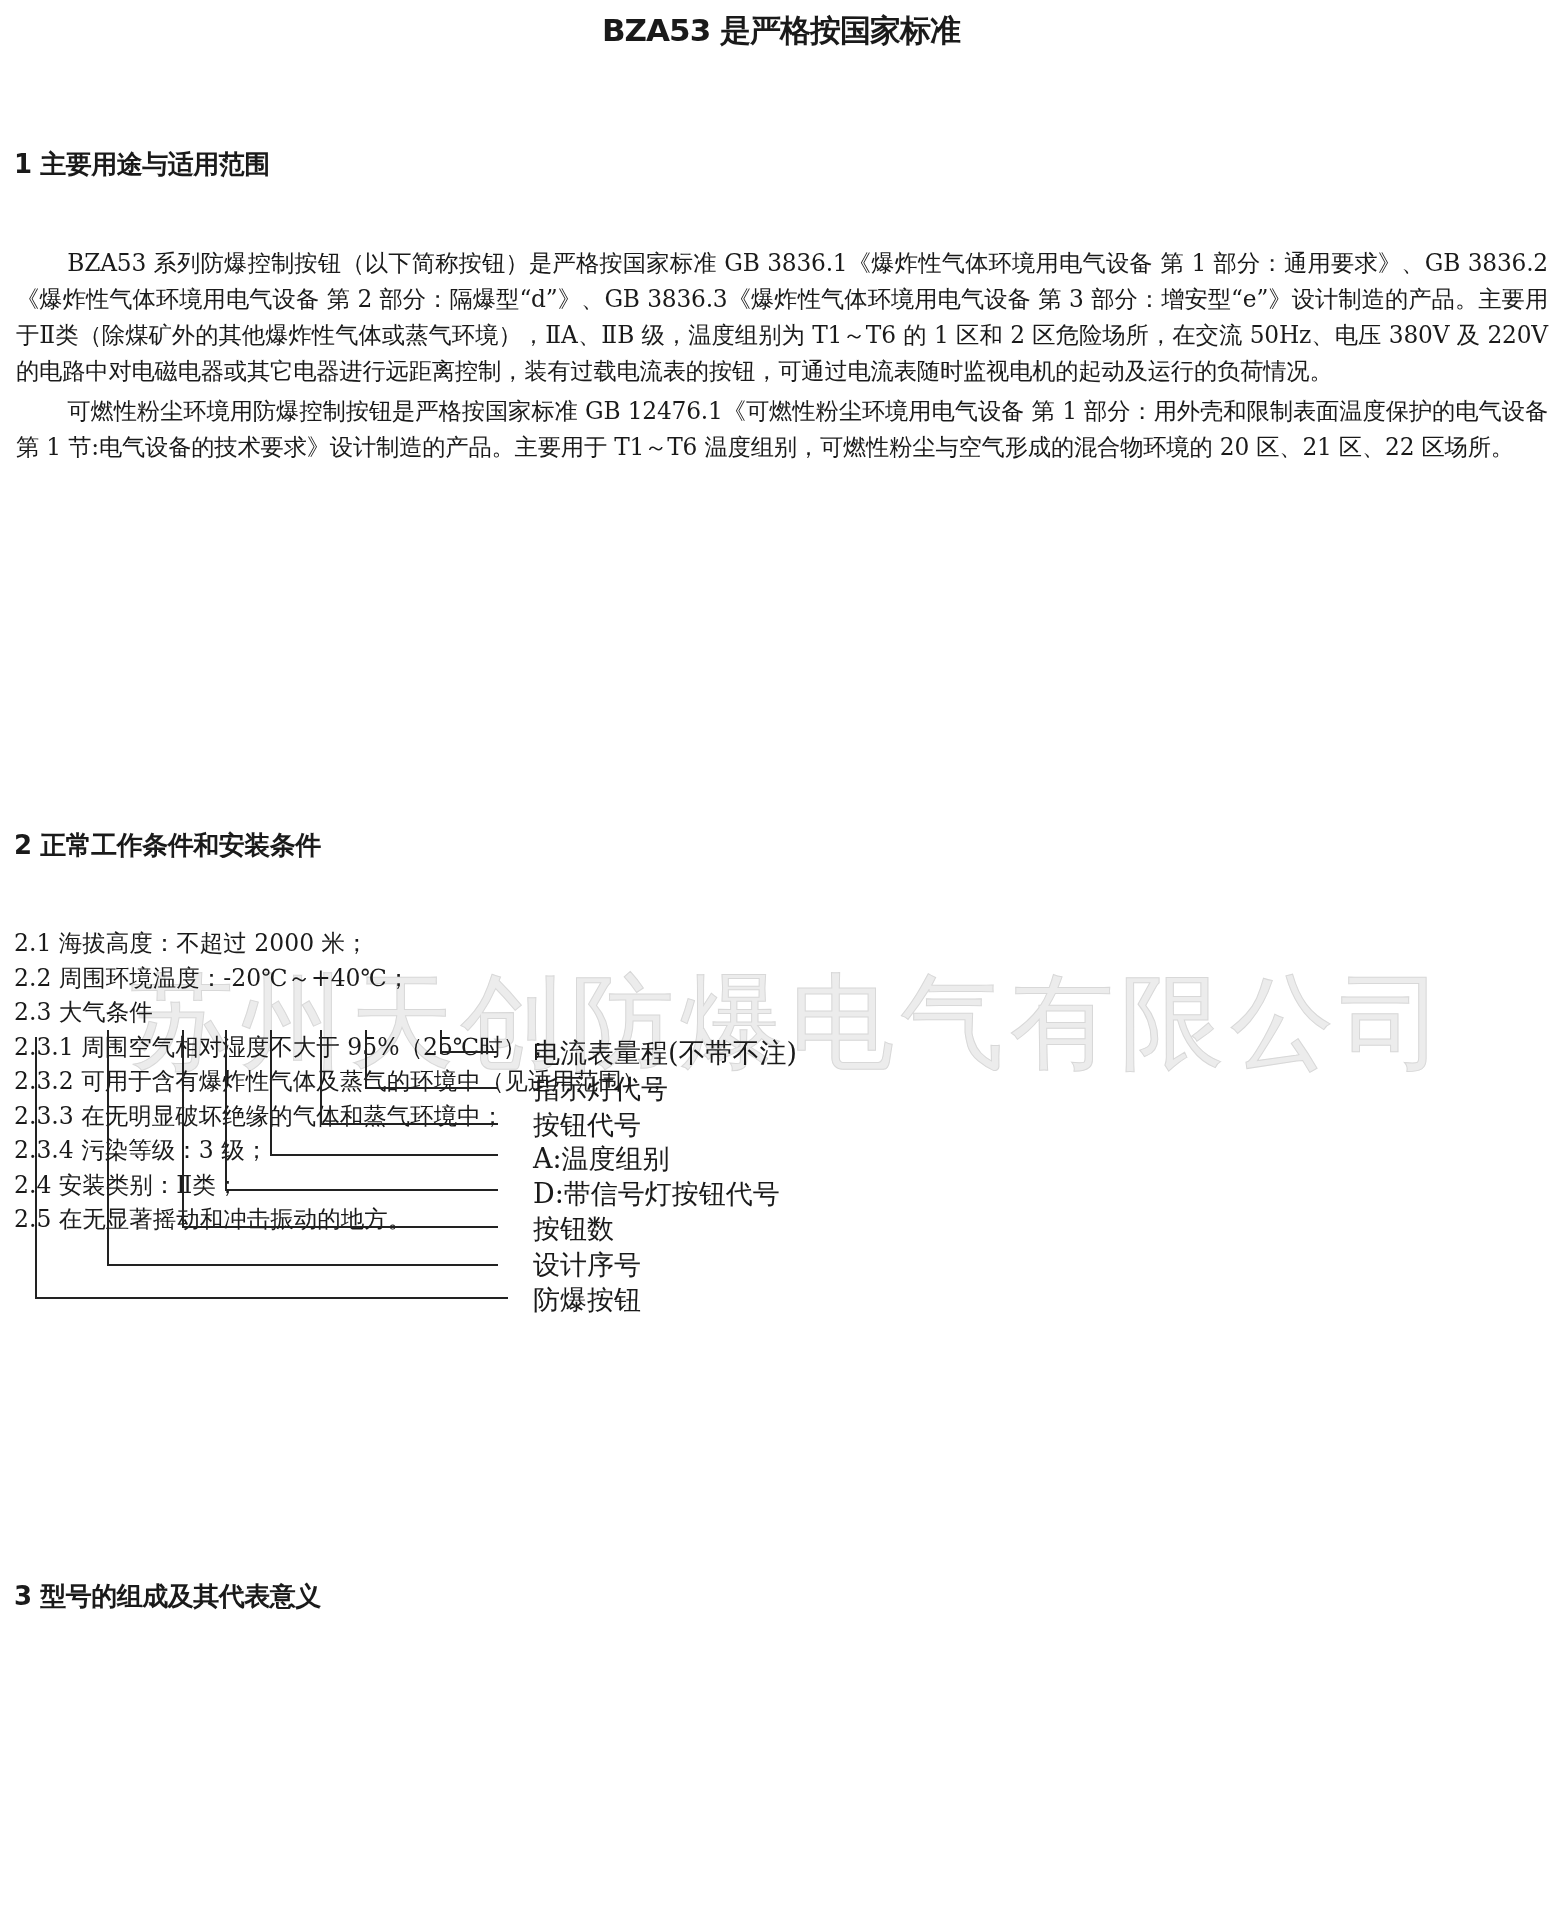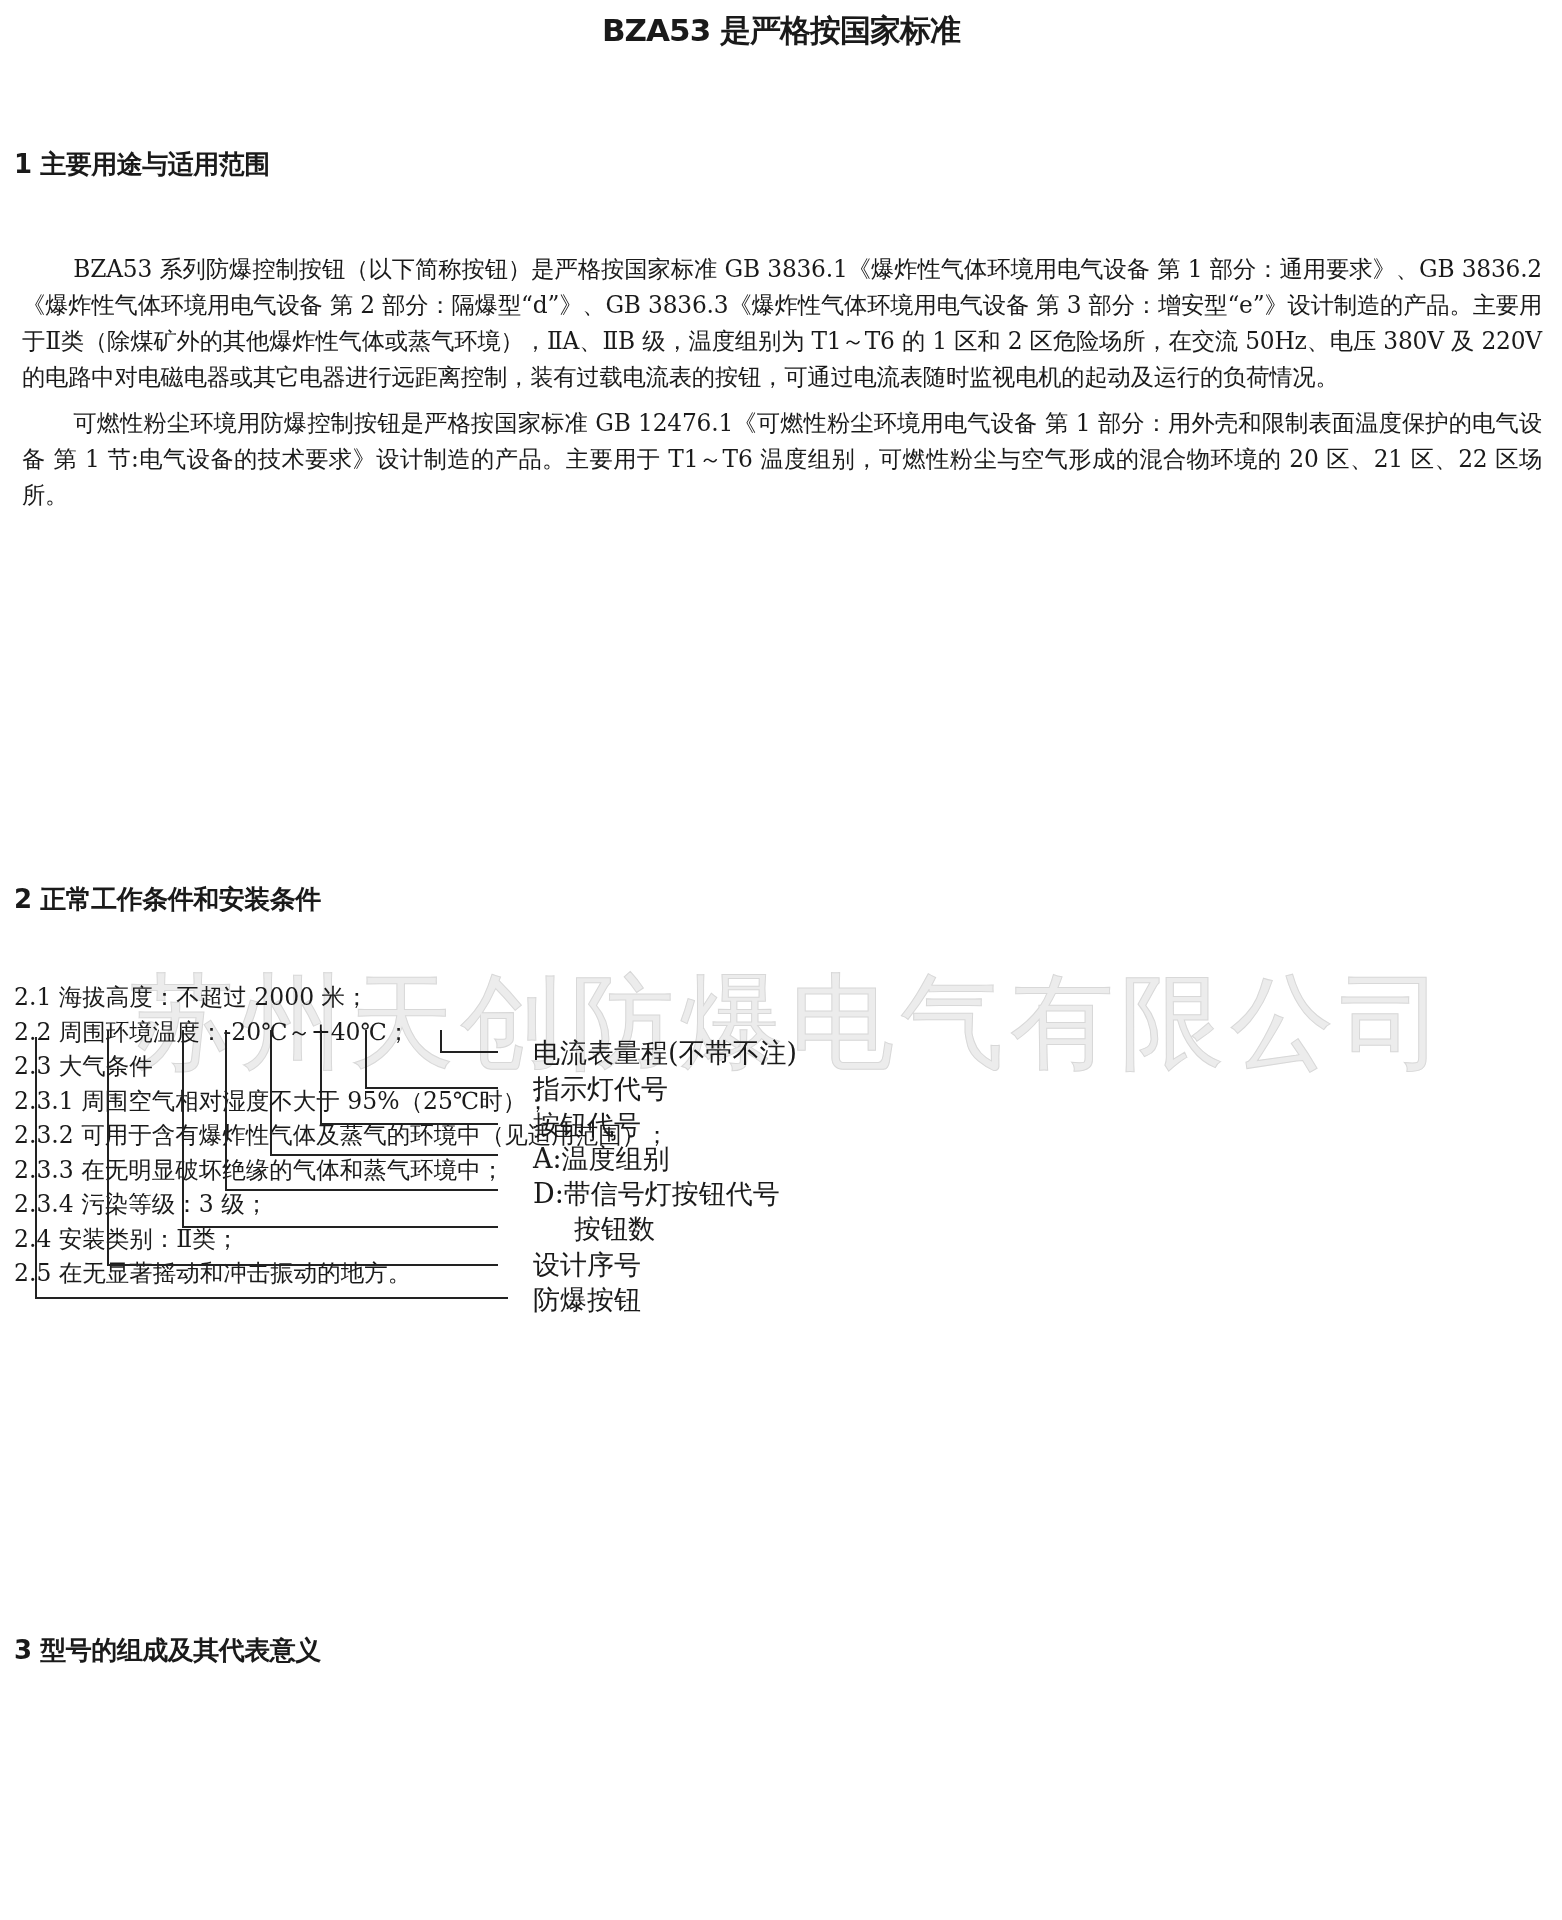--- a/index.html
+++ b/index.html
@@ -5,21 +5,21 @@
   html, body { margin:0; padding:0; background:#ffffff; }
   body { width:1562px; height:1920px; position:relative; overflow:hidden;
          font-family:"DejaVu Serif","Liberation Serif",serif; color:#1a1a1a; }
   .title { position:absolute; left:0; top:10px; width:1562px; text-align:center;
            font-family:"DejaVu Sans","Liberation Sans",sans-serif; font-weight:bold;
            font-size:31px; letter-spacing:-1px; }
   .h { position:absolute; left:14px; font-family:"DejaVu Sans","Liberation Sans",sans-serif;
        font-weight:bold; font-size:26px; letter-spacing:-0.5px; }
   .para { position:absolute; left:12px; width:1540px; font-size:23.3px; line-height:36px;
           text-align:justify; letter-spacing:-0.2px; }
-  .para p { margin:10px; text-indent:2.2em; }
+  .para p { margin:4px; text-indent:2.2em; }
   .list { position:absolute; left:14px; font-size:23.5px; line-height:34.5px; }
   .list div { white-space:nowrap; }
   .watermark { position:absolute; left:130px; top:954px; font-family:"DejaVu Sans","Liberation Sans",sans-serif;
                font-size:104px; color:#ececec; letter-spacing:6px; white-space:nowrap;
                -webkit-text-stroke:1px #d8d8d8; z-index:0; }
   .diagram { position:absolute; left:0; top:990px; width:900px; height:340px; z-index:1; }
   .code { position:absolute; left:14px; top:0px; font-size:26px; white-space:nowrap; }
   .code .box { display:inline-block; width:20px; height:22px; border:1.5px solid #222; vertical-align:-2px; margin:0 11px; }
   .vl { position:absolute; width:2px; background:#222; }
   .hl { position:absolute; height:2px; background:#222; }
@@ -70,16 +70,16 @@
   <div class="vl" style="left:107px; top:40px; height:235px;"></div>
   <div class="hl" style="left:107px; top:274px; width:391px;"></div>
   <div class="vl" style="left:35px; top:47px; height:262px;"></div>
   <div class="hl" style="left:35px; top:307px; width:473px;"></div>
 
   <div class="lbl" style="top:45px;">电流表量程(不带不注)</div>
   <div class="lbl" style="top:81px;">指示灯代号</div>
   <div class="lbl" style="top:117px;">按钮代号</div>
   <div class="lbl" style="top:151px;">A:温度组别</div>
   <div class="lbl" style="top:186px;">D:带信号灯按钮代号</div>
-  <div class="lbl" style="top:221px;margin-left:41px;">按钮数</div>
+  <div class="lbl" style="top:221px;">按钮数</div>
   <div class="lbl" style="top:257px;">设计序号</div>
   <div class="lbl" style="top:292px;">防爆按钮</div>
 </div>
 
 </body></html>

